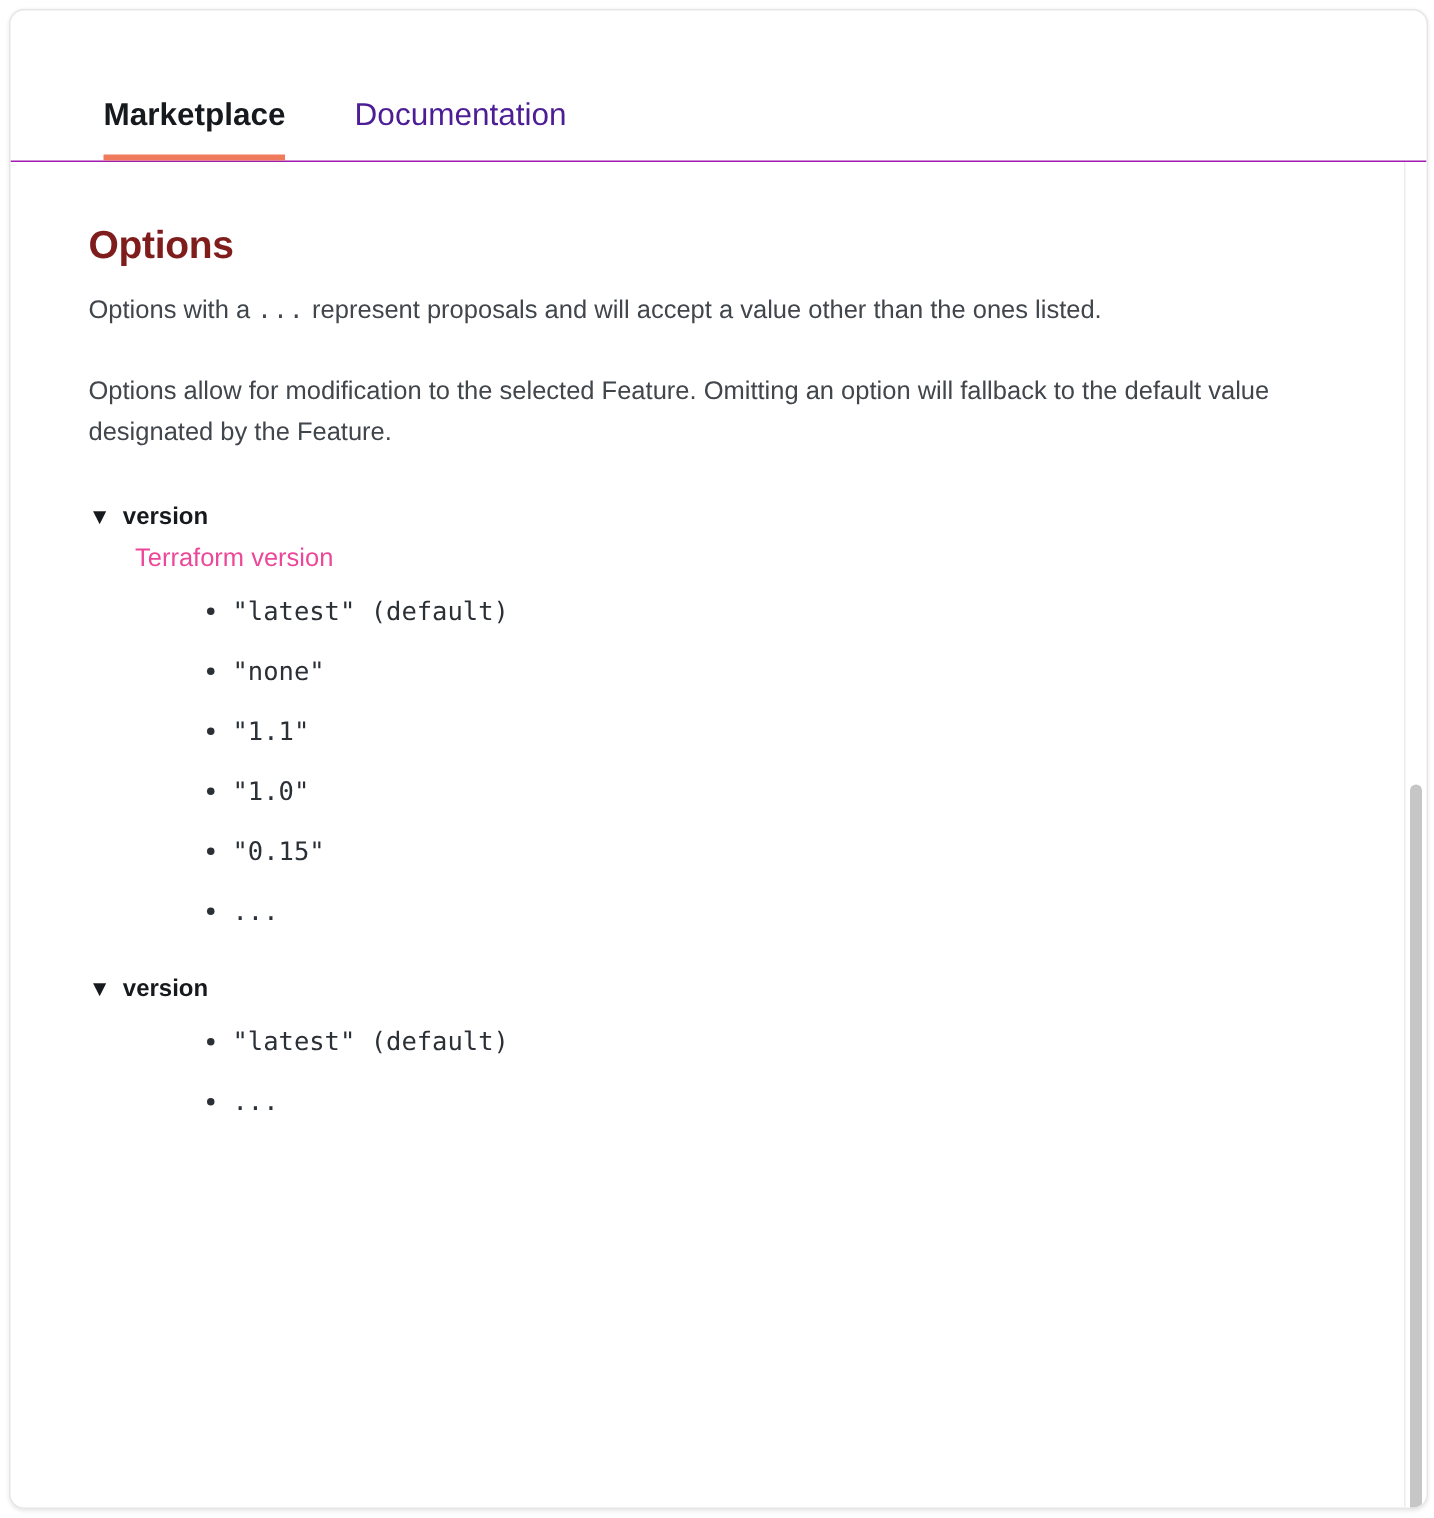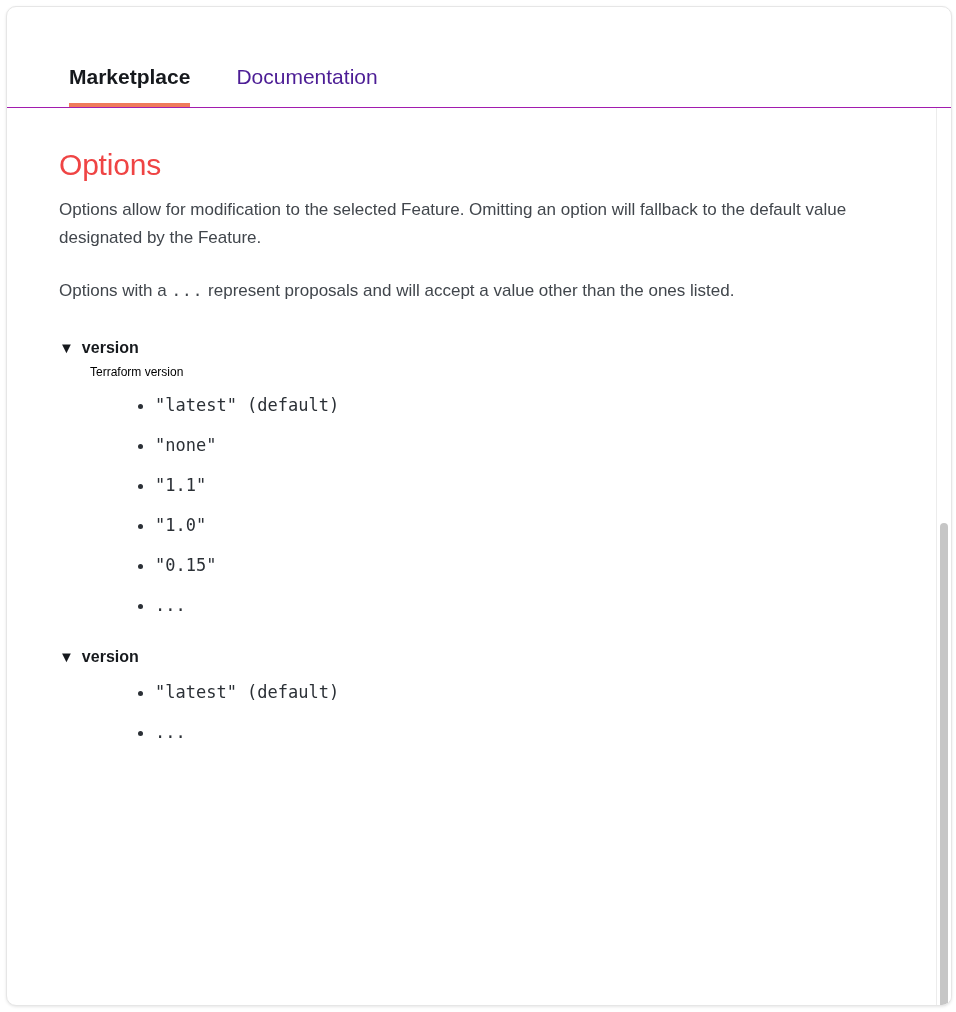--- a/index.html
+++ b/index.html
@@ -54,23 +54,23 @@
   
   .content {
     position: relative;
     padding: 40px 60px 0 52px;
     box-sizing: border-box;
     height: calc(100% - 101px);
     overflow: hidden;
   }
 
   h1.section-title {
-    font-size: 30px;
-    font-weight: normal;
-    color: #ef4444;
+    font-size: 26px;
+    font-weight: bold;
+    color: #7f1d1d;
     margin: 0 0 14px 0;
     letter-spacing: -0.2px;
   }
 
   p.para {
     font-size: 17px;
     line-height: 1.62;
     color: #41464c;
     margin: 0 0 26px 0;
     max-width: 800px;
@@ -98,22 +98,22 @@
     user-select: none;
   }
 
   .option-name {
     font-size: 16px;
     font-weight: bold;
     color: #16191d;
   }
 
   .option-desc {
-    font-size: 12px;
-    color: #000000;
+    font-size: 17px;
+    color: #ec4899;
     margin: 8px 0 0 31px;
   }
 
   ul.values {
     list-style: disc;
     margin: 18px 0 0 0;
     padding-left: 96px;
   }
 
   ul.values li {
@@ -157,23 +157,23 @@
 
   <div class="tabbar">
     <div class="tab active">Marketplace</div>
     <div class="tab">Documentation</div>
   </div>
 
   <div class="content">
 
     <h1 class="section-title">Options</h1>
 
+    <p class="para"><span>Options with a </span><code class="mono">...</code><span> represent proposals and will accept a value other than the ones listed.</span></p>
+
     <p class="para">Options allow for modification to the selected Feature. Omitting an option will fallback to the default value designated by the Feature.</p>
-
-    <p class="para"><span>Options with a </span><code class="mono">...</code><span> represent proposals and will accept a value other than the ones listed.</span></p>
 
     <div class="option-header">
       <span class="twisty">▼</span>
       <span class="option-name">version</span>
     </div>
     <div class="option-desc">Terraform version</div>
     <ul class="values">
       <li>"latest" (default)</li>
       <li>"none"</li>
       <li>"1.1"</li>

